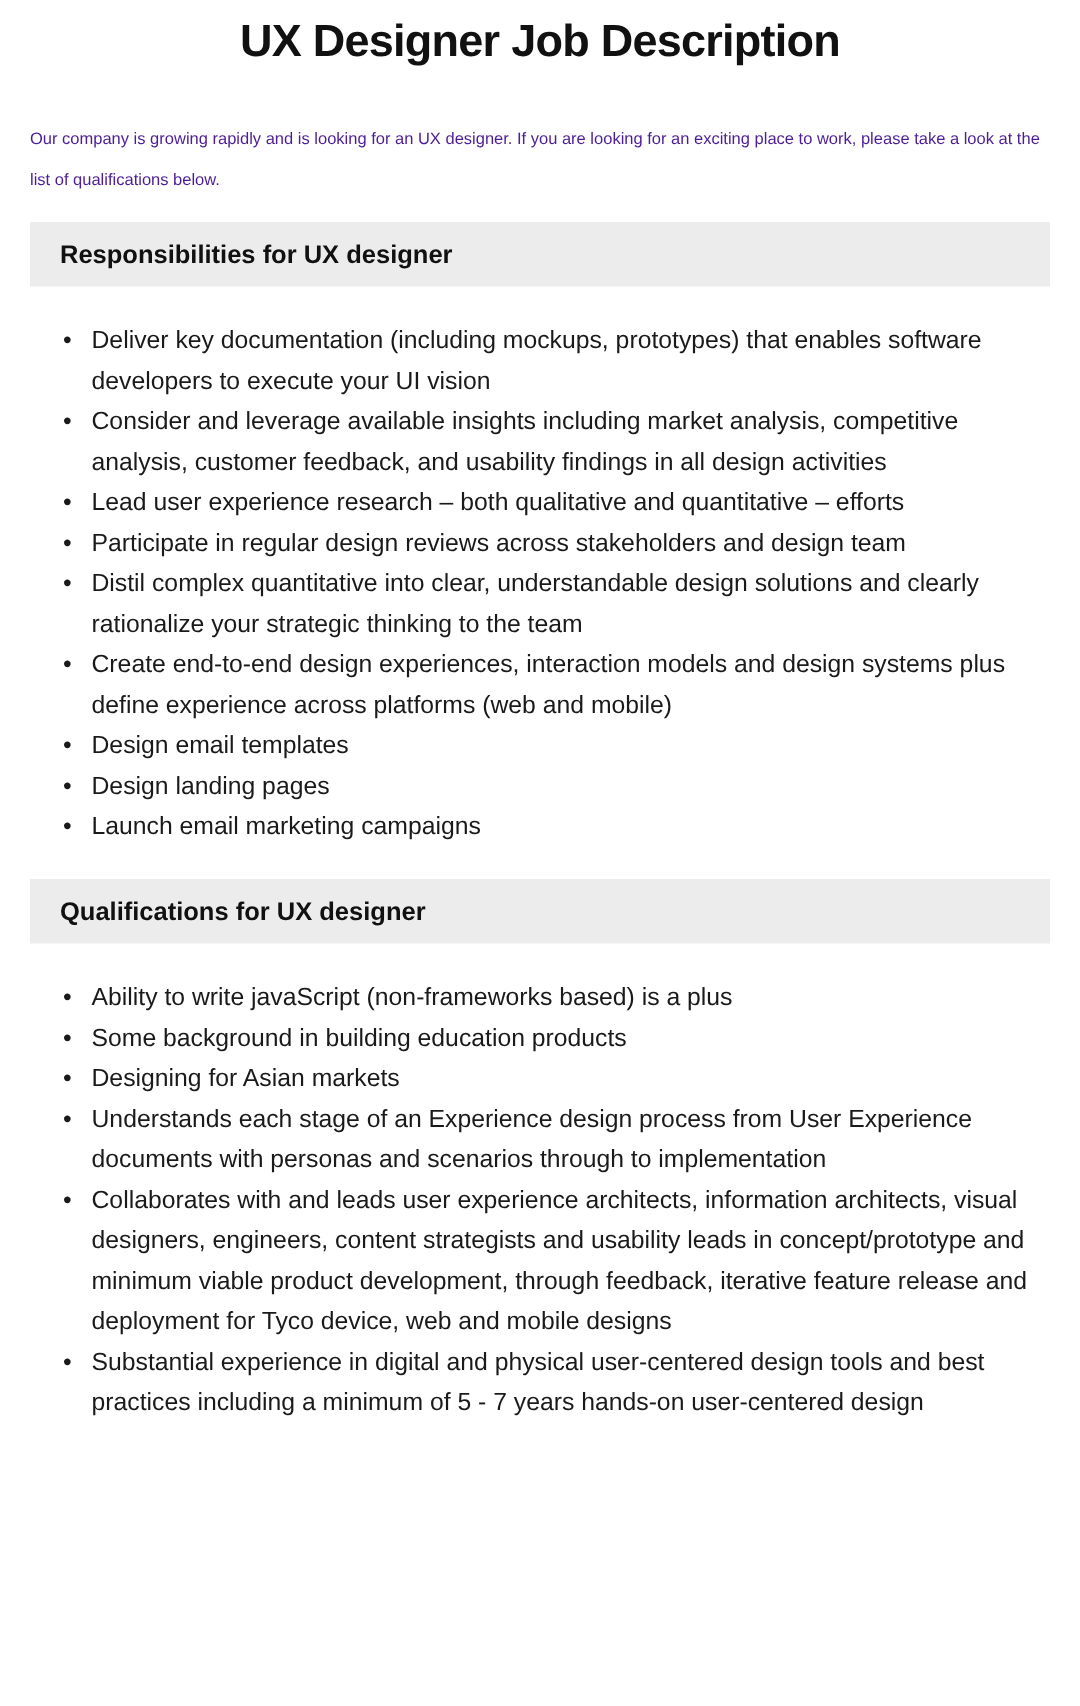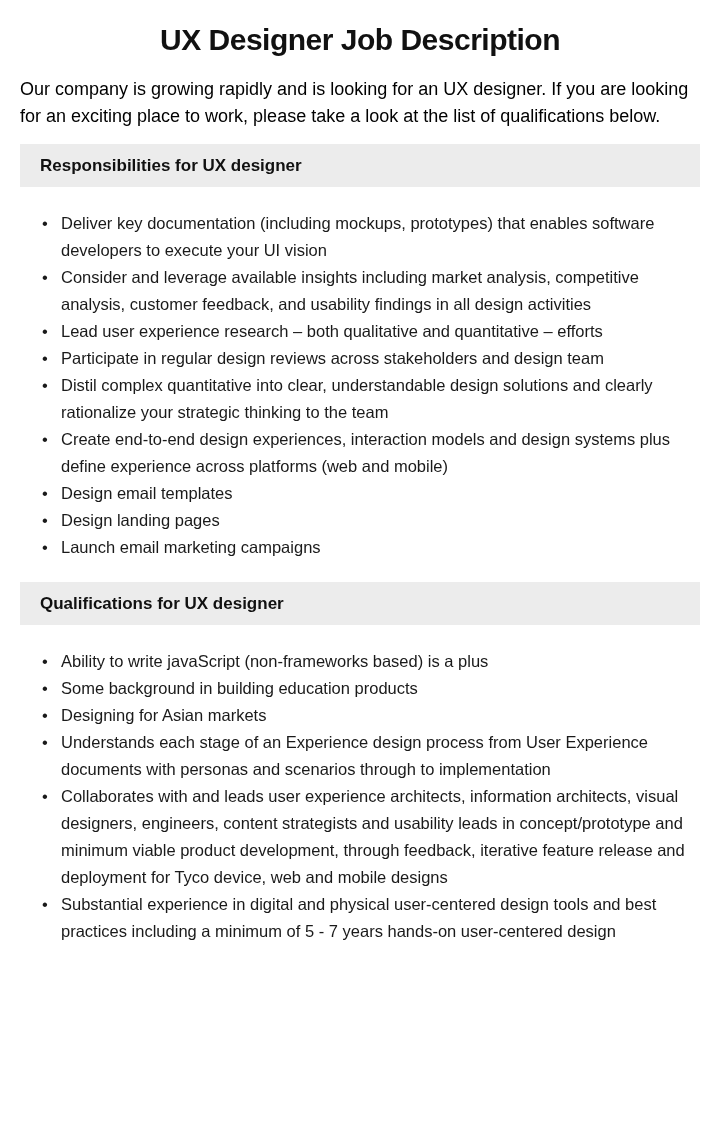--- a/index.html
+++ b/index.html
@@ -12,34 +12,34 @@
     width: 720px;
     min-height: 1137px;
     font-family: "Liberation Sans", "DejaVu Sans", sans-serif;
     color: #1a1a1a;
   }
   .page {
     width: 720px;
     padding: 6px 20px 30px 20px;
   }
   .page-title {
-    margin: 12px;
+    margin: 0;
     padding-top: 2px;
     font-size: 30px;
     line-height: 40px;
     font-weight: bold;
     letter-spacing: -0.5px;
     text-align: center;
     color: #111111;
   }
   .intro {
-    margin: 16px 0 0 0;
-    font-size: 18px;
+    margin: 32px 0 0 0;
+    font-size: 11px;
     line-height: 27px;
-    color: #000000;
+    color: #4c1d95;
   }
   .section-header {
     margin-top: 14px;
     height: 43px;
     background: #ececec;
     display: flex;
     align-items: center;
     padding-left: 20px;
     padding-right: 4px;
   }

